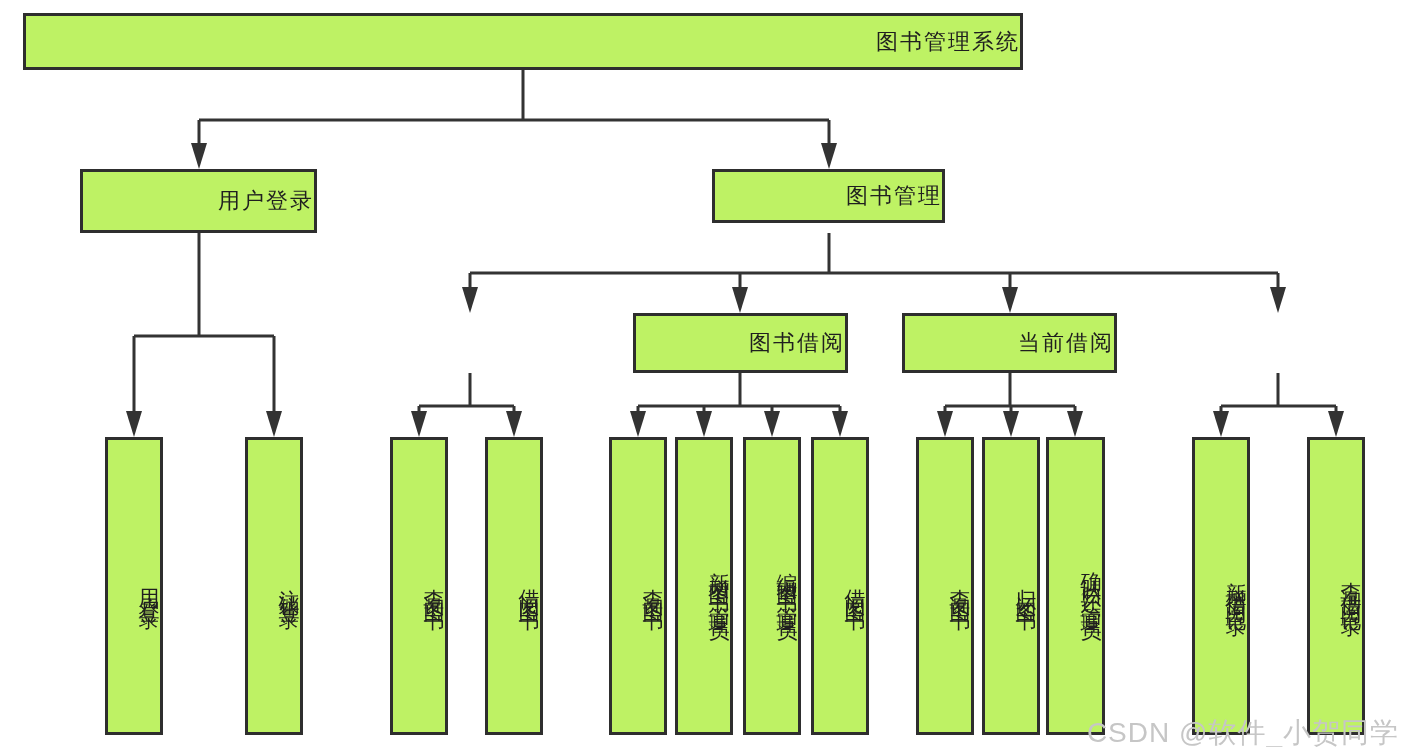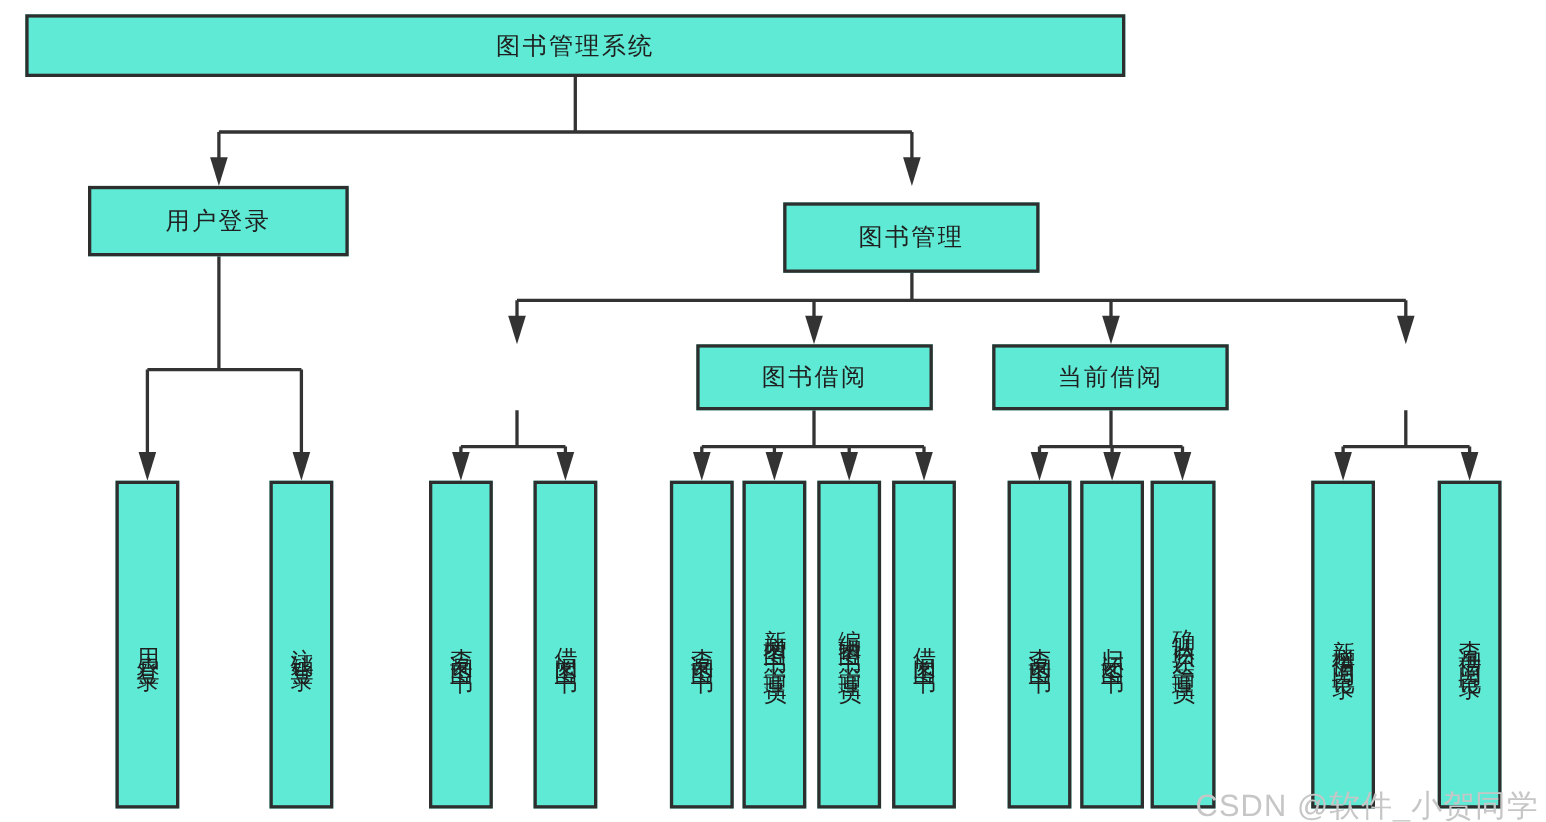--- a/index.html
+++ b/index.html
@@ -17,24 +17,24 @@
   }
   .wires {
     position: absolute;
     left: 0; top: 0;
     width: 1405px; height: 747px;
   }
   .box {
     position: absolute;
     box-sizing: border-box;
     border: 3px solid #2e2e2e;
-    background: #5eead4;
+    background: #bef264;
     display: flex;
     align-items: center;
-    justify-content: center;
+    justify-content: flex-end;
     color: #1f1f1f;
   }
   .hlabel {
     font-size: 22px;
     letter-spacing: 2px;
     white-space: nowrap;
   }
   .leaf .vlabel {
     writing-mode: vertical-rl;
     text-orientation: mixed;
@@ -92,21 +92,21 @@
     </g>
   </svg>
 
   <div class="box" style="left:23px;top:13px;width:1000px;height:57px">
     <span class="hlabel">图书管理系统</span>
   </div>
 
   <div class="box" style="left:80px;top:169px;width:237px;height:64px">
     <span class="hlabel">用户登录</span>
   </div>
-  <div class="box" style="left:712px;top:184px;width:233px;height:64px">
+  <div class="box" style="left:712px;top:169px;width:233px;height:54px">
     <span class="hlabel">图书管理</span>
   </div>
 
   <div class="box" style="left:633px;top:313px;width:215px;height:60px">
     <span class="hlabel">图书借阅</span>
   </div>
   <div class="box" style="left:902px;top:313px;width:215px;height:60px">
     <span class="hlabel">当前借阅</span>
   </div>
 

